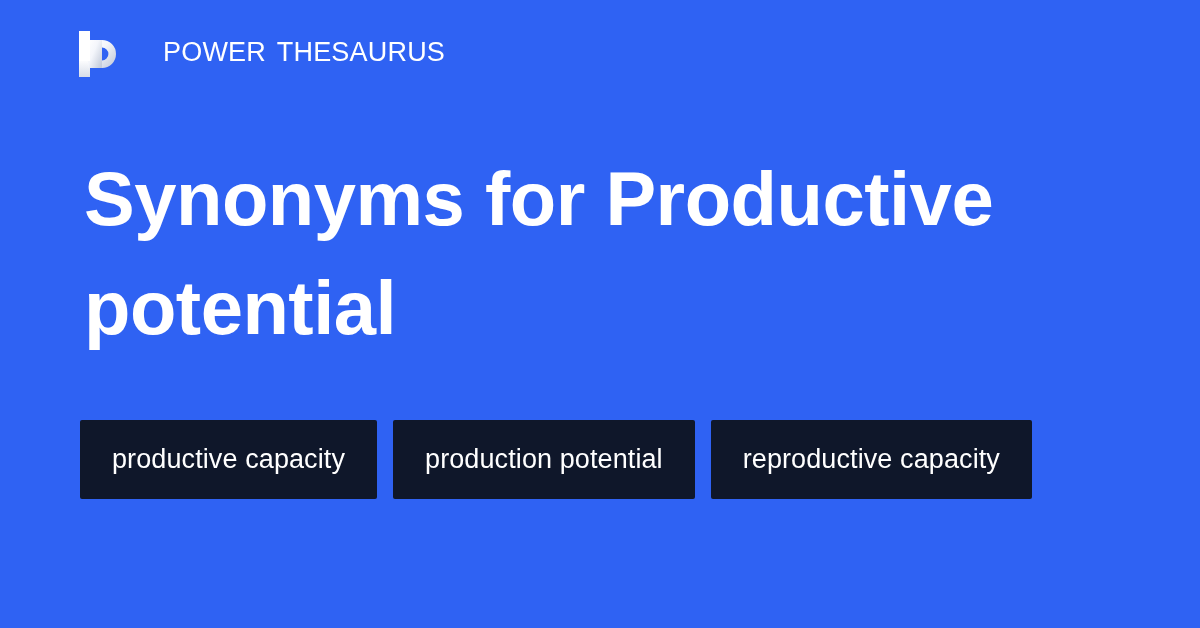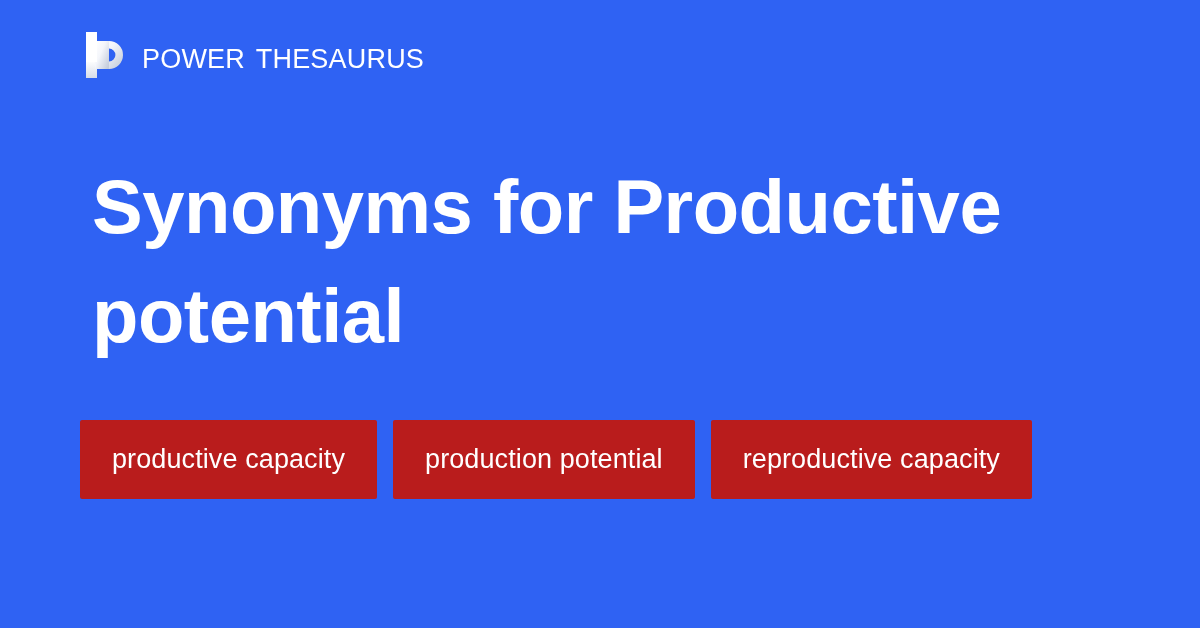--- a/index.html
+++ b/index.html
@@ -19,25 +19,24 @@
     position: relative;
     width: 1200px;
     height: 628px;
     background: #2f62f3;
     box-sizing: border-box;
   }
 
   
   .brand {
     position: absolute;
-    left: 84px;
+    left: 77px;
     top: 29px;
     display: flex;
-    align-items: center;
-    gap: 8px;
+    gap: 36px;
     height: 52px;
   }
 
   .brand-logo {
     width: 50px;
     height: 50px;
     display: block;
     flex: 0 0 auto;
   }
 
@@ -55,37 +54,37 @@
   .headline {
     position: absolute;
     left: 80px;
     top: 140px;
     width: 1040px;
     color: #ffffff;
     font-size: 76px;
     font-weight: 700;
     line-height: 1.44;
     letter-spacing: -0.5px;
-    margin: 12px;
+    margin: 4px;
   }
 
   
   .chips {
     position: absolute;
     left: 80px;
     top: 420px;
     width: 1040px;
     display: flex;
     flex-wrap: wrap;
     gap: 16px;
     align-content: flex-start;
   }
 
   .chip {
-    background: #b91c1c;
+    background: #0f172a;
     color: #ffffff;
     font-size: 27px;
     line-height: 1;
     font-weight: 400;
     letter-spacing: 0.1px;
     padding: 24px 32px 25px 32px;
     white-space: nowrap;
     box-sizing: border-box;
     border: 0;
     border-radius: 2px;

